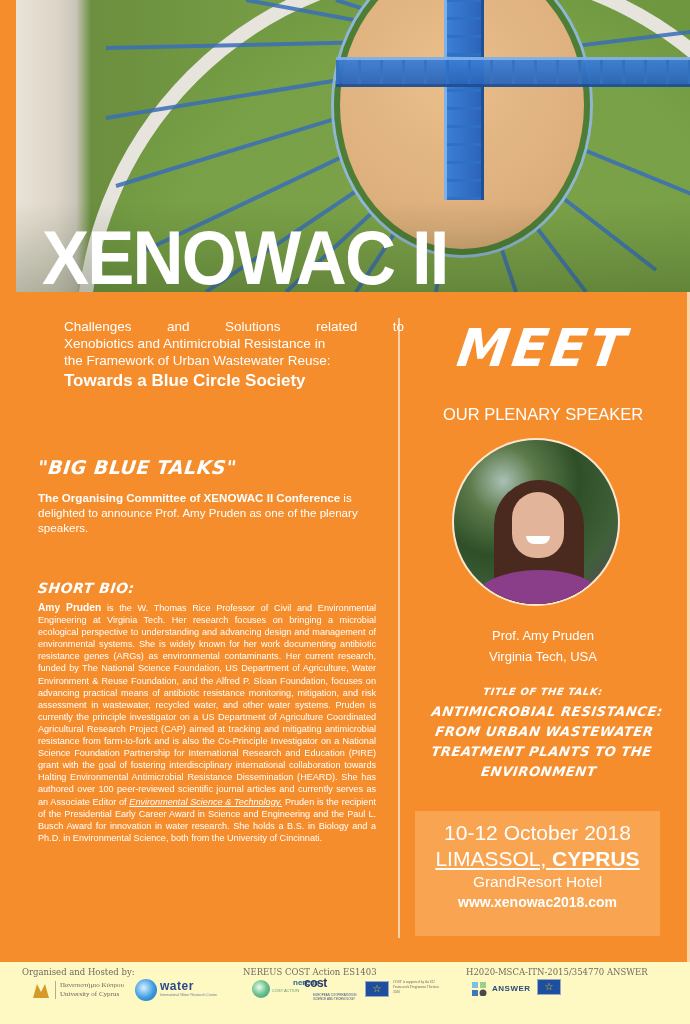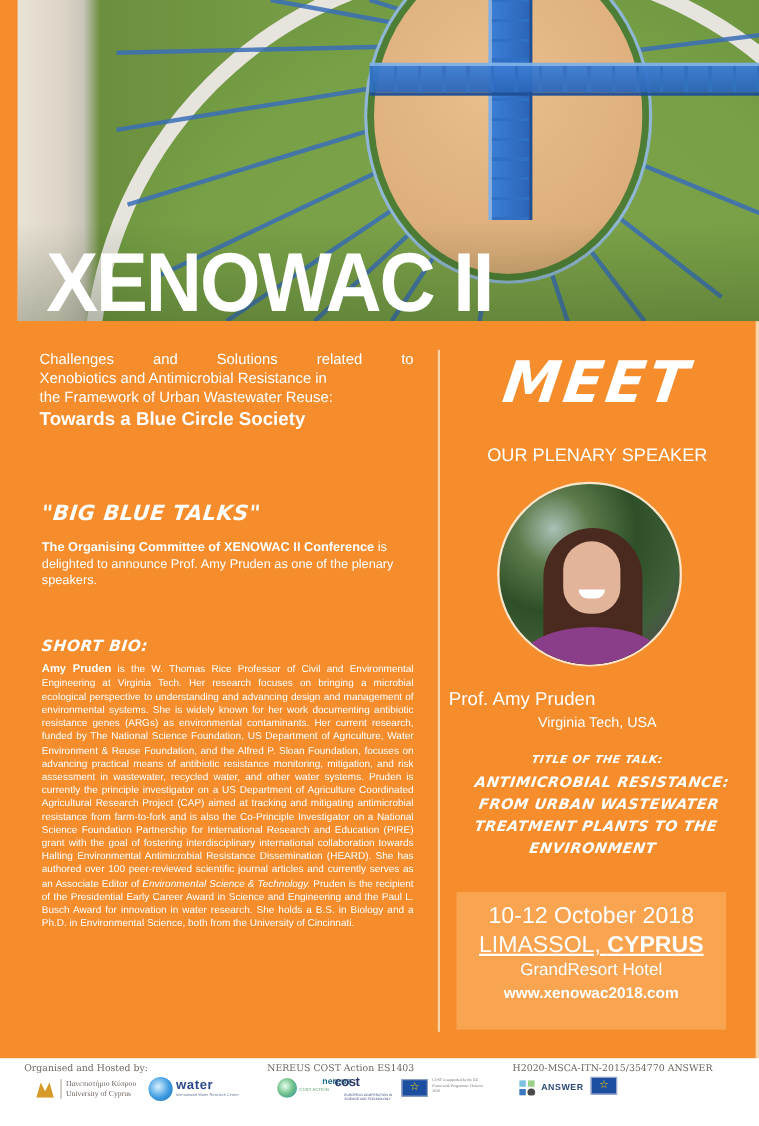--- a/index.html
+++ b/index.html
@@ -40,50 +40,50 @@
 
   .brush { font-family: "DejaVu Sans", sans-serif; font-style: italic; font-weight: 700; color: #fff; letter-spacing: .5px; }
   .bbt { position: absolute; left: 38px; top: 456px; font-size: 19px; transform: skewX(-6deg); }
   .announce { position: absolute; left: 38px; top: 490px; width: 340px; font-size: 11.6px; line-height: 15px; }
   .announce b { font-weight: 700; }
 
   .bio-h { position: absolute; left: 38px; top: 580px; font-size: 14px; transform: skewX(-6deg); }
   .bio { position: absolute; left: 38px; top: 602px; width: 338px; font-size: 9.1px; line-height: 12.1px;
          text-align: justify; color: #fff; }
   .bio b { font-weight: 700; font-size: 10.2px; margin-top: 20px; }
-  .bio i { font-style: italic; }
+  .bio i { font-style: italic; text-decoration: underline; }
 
   
   .meet { position: absolute; left: 418px; top: 318px; width: 250px; text-align: center;
           font-family: "DejaVu Sans", sans-serif; font-weight: 700; font-style: italic; font-size: 52px; line-height: 60px;
           letter-spacing: 3px; transform: skewX(-8deg); }
   .ops { position: absolute; left: 408px; top: 404px; width: 270px; text-align: center; font-size: 16.5px; line-height: 20px; }
 
   .photo { position: absolute; left: 452px; top: 438px; width: 168px; height: 168px; border-radius: 50%;
            border: 2px solid #fde6cc; overflow: hidden;
            background: radial-gradient(circle at 30% 25%, #a9c0b5 0%, #5c7a4a 20%, #2e4f28 45%, #40603a 70%, #5a4060 100%); }
   .photo .hair { position: absolute; left: 40px; top: 40px; width: 90px; height: 130px; border-radius: 45px 45px 20px 20px; background: #4a2a1e; }
   .photo .face { position: absolute; left: 58px; top: 52px; width: 52px; height: 66px; border-radius: 26px 26px 24px 24px; background: #e2b49a; }
   .photo .smile { position: absolute; left: 72px; top: 96px; width: 24px; height: 8px; border-radius: 0 0 12px 12px; background: #fff; }
   .photo .top { position: absolute; left: 20px; top: 130px; width: 130px; height: 60px; border-radius: 50% 50% 0 0; background: #8a3e8a; }
 
-  .sp-name { position: absolute; left: 408px; top: 626px; width: 270px; text-align: left; font-size: 17px; line-height: 20px; }
+  .sp-name { position: absolute; left: 408px; top: 626px; width: 270px; text-align: center; font-size: 13px; line-height: 20px; }
   .sp-aff { position: absolute; left: 408px; top: 649px; width: 270px; text-align: center; font-size: 13px; line-height: 16px; }
   .tot-label { position: absolute; left: 408px; top: 686px; width: 270px; text-align: center; font-size: 10px; transform: skewX(-8deg); }
   .tot { position: absolute; left: 412px; top: 702px; width: 262px; text-align: center; font-size: 13.2px; line-height: 20px; transform: skewX(-8deg); }
 
   .info { position: absolute; left: 415px; top: 811px; width: 245px; height: 125px; background: #f9a451; text-align: center; }
   .info .date { margin-top: 9px; font-size: 21px; line-height: 26px; }
   .info .loc { font-size: 21px; line-height: 26px; text-decoration: underline; }
   .info .loc b { font-weight: 700; }
   .info .hotel { font-size: 15.5px; line-height: 20px; }
   .info .url { font-size: 14px; line-height: 20px; font-weight: 700; }
 
   
-  .footer { position: absolute; left: 0; top: 962px; width: 690px; height: 62px; background: #ffffff; color: #6a6158; }
+  .footer { position: absolute; left: 0; top: 962px; width: 690px; height: 62px; background: #fef9c3; color: #6a6158; }
   .f-label { position: absolute; top: 5px; font-family: "DejaVu Serif", serif; font-size: 8.5px; color: #706860; }
   .logo { position: absolute; }
   .uc-mark { left: 32px; top: 20px; width: 18px; height: 16px; }
   .uc-text { left: 55px; top: 19px; font-family: "Liberation Serif", serif; font-size: 7px; line-height: 9px; color: #6e6560; border-left: 1px solid #b8a898; padding-left: 4px; }
   .nireas-ball { left: 135px; top: 17px; width: 22px; height: 22px; border-radius: 50%; background: radial-gradient(circle at 40% 40%, #d8f0ff, #3d9be0 55%, #1d6fb8); }
   .nireas-text { left: 160px; top: 17px; font-size: 12px; color: #2a4a8a; font-weight: 700; letter-spacing: .5px; }
   .nireas-sub { left: 160px; top: 31px; font-size: 3.5px; color: #6a7a9a; }
   .nereus-ball { left: 252px; top: 18px; width: 18px; height: 18px; border-radius: 50%; background: radial-gradient(circle at 40% 40%, #e8fff0, #6cc088 50%, #2a8ab0); }
   .nereus-text { left: 271px; top: 17px; font-size: 8px; color: #1f6b8a; font-weight: 700; line-height: 8px; padding-left: 22px; }
   .nereus-sub { left: 272px; top: 26px; font-size: 4px; color: #5a9a6a; }
@@ -124,21 +124,21 @@
   <div class="bridge-v"></div>
   <div class="bridge-h"></div>
   <div class="shade"></div>
   <div class="title">XENOWAC II</div>
 </div>
 
 <div class="panel"></div>
 <div class="edge-stripe"></div>
 <div class="divider"></div>
 
-<div class="left intro" style="position:absolute;">
+<div class="left intro" style="position:absolute;margin-left:28px;">
   <span class="just">Challenges and Solutions related to</span>
   <span class="plain">Xenobiotics and Antimicrobial Resistance in</span>
   <span class="plain">the Framework of Urban Wastewater Reuse:</span>
   <span class="bold">Towards a Blue Circle Society</span>
 </div>
 
 <div class="brush bbt">"BIG BLUE TALKS"</div>
 <div class="announce">
   <b>The Organising Committee of XENOWAC II Conference</b><span> is delighted to announce Prof. Amy Pruden as one of the plenary speakers.</span>
 </div>

